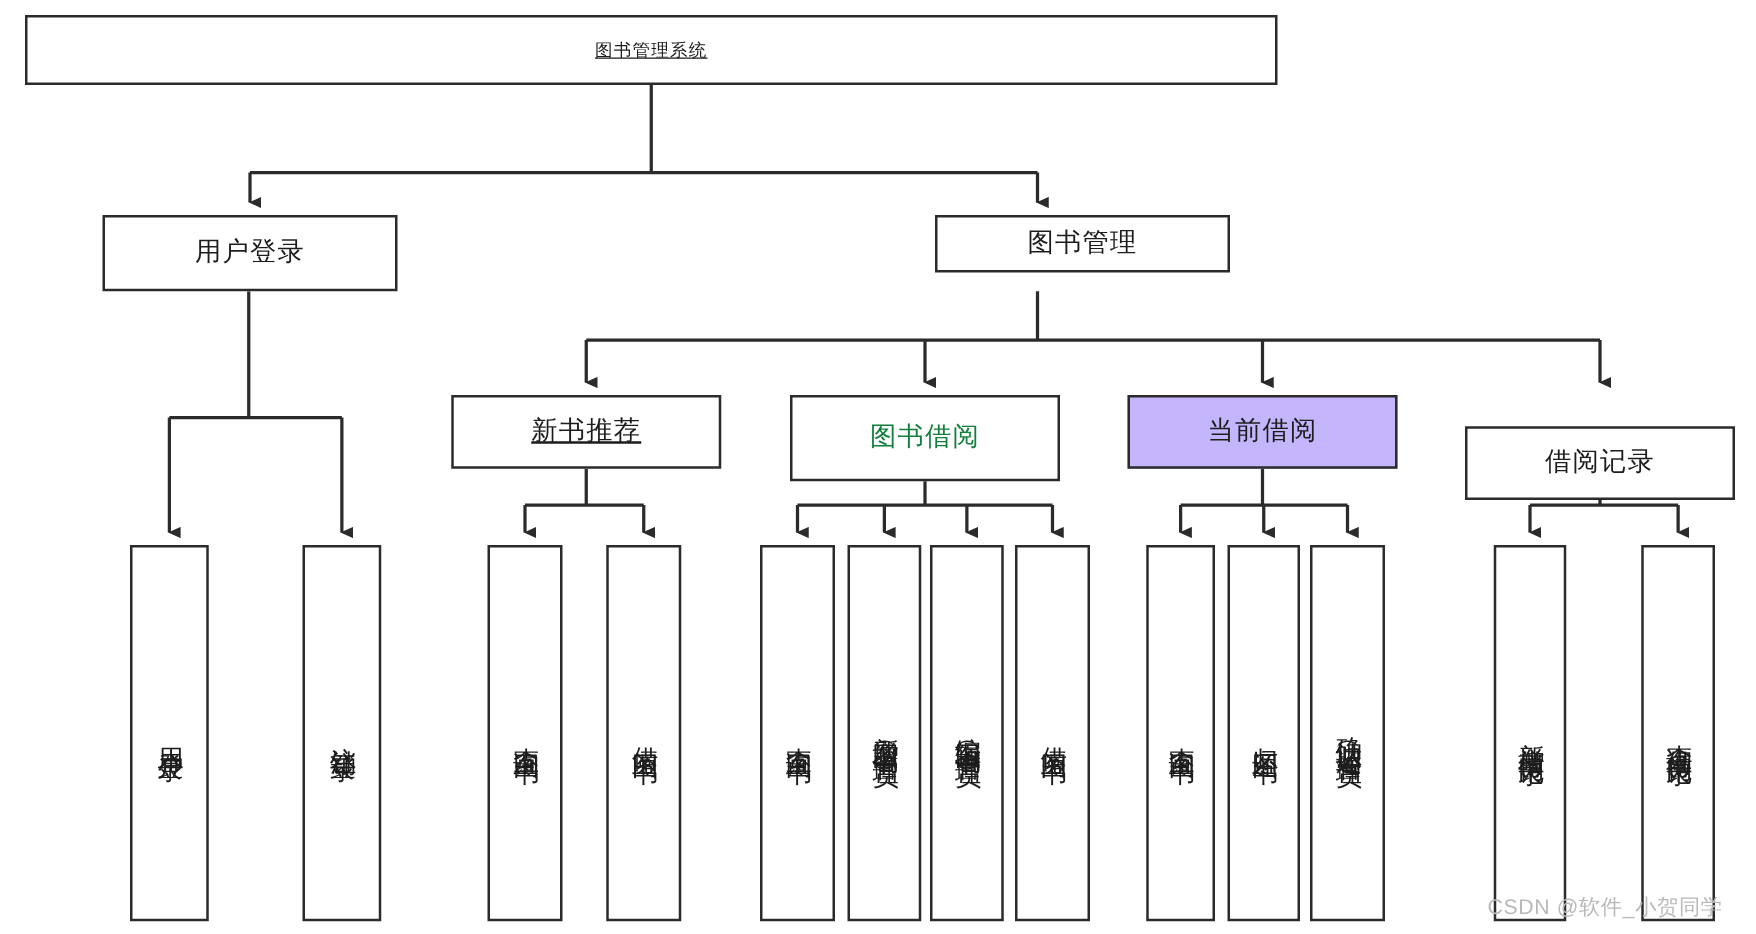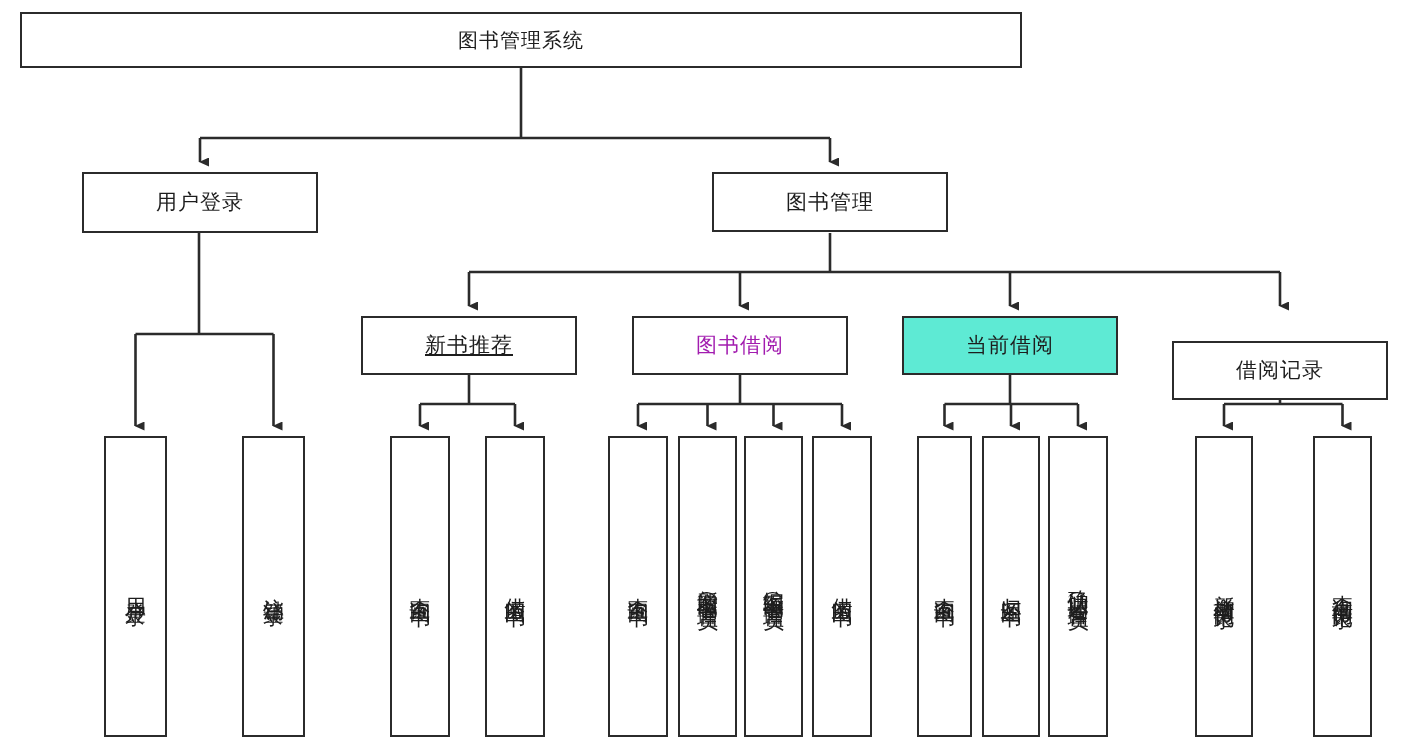--- a/index.html
+++ b/index.html
@@ -48,21 +48,22 @@
     font-size: 21px;
     letter-spacing: 3px;
     padding: 4px 0;
   }
   .node.vertical .label {
     writing-mode: vertical-rl;
     text-orientation: upright;
     white-space: nowrap;
   }
   .node.root {
-    font-size: 20px;
+    font-size: 14px;
+    text-decoration: underline;
   }
   .watermark {
     position: absolute;
     color: #b9b9b9;
     font-size: 17px;
     letter-spacing: 0.5px;
     white-space: nowrap;
     user-select: none;
   }
 </style>
@@ -114,30 +115,30 @@
       </g>
   </svg>
 
   <div id="node-layer">
       <div class="node horizontal root" style="left: 20px; top: 12px; width: 1002px; height: 56px; border-color: rgb(43, 43, 43); background: rgb(255, 255, 255); color: rgb(29, 29, 29);">
         <span class="label">图书管理系统</span>
       </div>
       <div class="node horizontal" style="left: 82px; top: 172px; width: 236px; height: 61px; border-color: rgb(43, 43, 43); background: rgb(255, 255, 255); color: rgb(29, 29, 29);">
         <span class="label">用户登录</span>
       </div>
-      <div class="node horizontal" style="left: 712px; top: 172px; width: 236px; height: 60px; border-color: rgb(43, 43, 43); background: rgb(255, 255, 255); color: rgb(29, 29, 29);">
+      <div class="node horizontal" style="left: 748px; top: 172px; width: 236px; height: 46px; border-color: rgb(43, 43, 43); background: rgb(255, 255, 255); color: rgb(29, 29, 29);">
         <span class="label">图书管理</span>
       </div>
       <div class="node horizontal" style="left: 361px; top: 316px; width: 216px; height: 59px; border-color: rgb(43, 43, 43); background: rgb(255, 255, 255); color: rgb(29, 29, 29); text-decoration: underline;">
         <span class="label">新书推荐</span>
       </div>
-      <div class="node horizontal" style="left: 632px; top: 316px; width: 216px; height: 59px; border-color: rgb(43, 43, 43); background: rgb(255, 255, 255); color: #a21caf;">
+      <div class="node horizontal" style="left: 632px; top: 316px; width: 216px; height: 69px; border-color: rgb(43, 43, 43); background: rgb(255, 255, 255); color: #15803d;">
         <span class="label">图书借阅</span>
       </div>
-      <div class="node horizontal" style="left: 902px; top: 316px; width: 216px; height: 59px; border-color: rgb(43, 43, 43); background: #5eead4; color: rgb(29, 29, 29);">
+      <div class="node horizontal" style="left: 902px; top: 316px; width: 216px; height: 59px; border-color: rgb(43, 43, 43); background: #c4b5fd; color: rgb(29, 29, 29);">
         <span class="label">当前借阅</span>
       </div>
       <div class="node horizontal" style="left: 1172px; top: 316px; width: 216px; height: 59px; border-color: rgb(43, 43, 43); background: rgb(255, 255, 255); color: rgb(29, 29, 29); margin-top: 25px;">
         <span class="label">借阅记录</span>
       </div>
       <div class="node vertical" style="left: 104px; top: 436px; width: 63px; height: 301px; border-color: rgb(43, 43, 43); background: rgb(255, 255, 255); color: rgb(29, 29, 29);">
         <span class="label">用户登录</span>
       </div>
       <div class="node vertical" style="left: 242px; top: 436px; width: 63px; height: 301px; border-color: rgb(43, 43, 43); background: rgb(255, 255, 255); color: rgb(29, 29, 29);">
         <span class="label">注销登录</span>
@@ -170,14 +171,15 @@
         <span class="label">确认归还（管理员）</span>
       </div>
       <div class="node vertical" style="left: 1195px; top: 436px; width: 58px; height: 301px; border-color: rgb(43, 43, 43); background: rgb(255, 255, 255); color: rgb(29, 29, 29);">
         <span class="label">新增借阅记录</span>
       </div>
       <div class="node vertical" style="left: 1313px; top: 436px; width: 59px; height: 301px; border-color: rgb(43, 43, 43); background: rgb(255, 255, 255); color: rgb(29, 29, 29);">
         <span class="label">查询借阅记录</span>
       </div>
     </div>
 
+  <div class="watermark" style="left:1190px; top:714px;">CSDN @软件_小贺同学</div>
 
 </div>
 
 </body></html>

